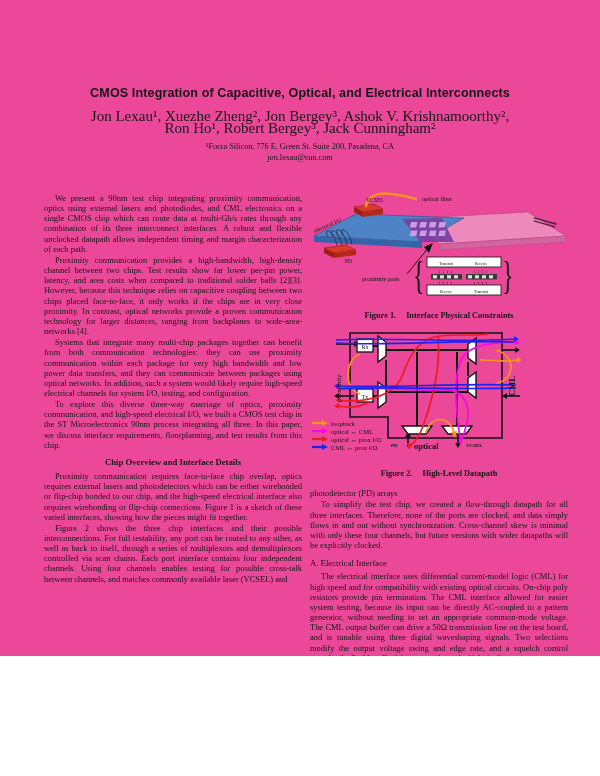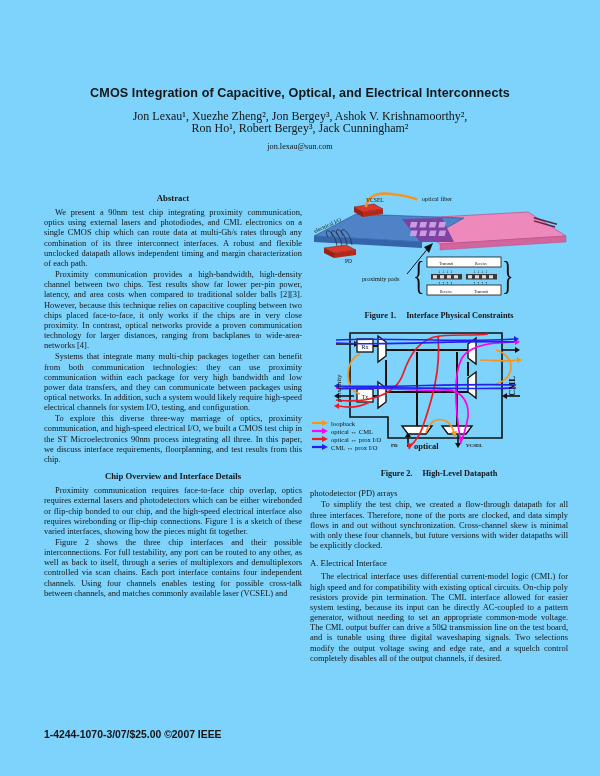--- a/index.html
+++ b/index.html
@@ -1,27 +1,27 @@
 <!DOCTYPE html>
 <html><head>
 <meta charset="utf-8">
 <style>
   * { box-sizing: border-box; }
   html,body { margin:0; padding:0; background:#ffffff; }
   .page {
-    position: relative; width: 600px; height: 776px; background:#7dd3fc;
+    position: relative; width: 600px; height: 656px; background:#ec4899;
     font-family: "Liberation Serif", "DejaVu Serif", serif; color:#151515;
     overflow: hidden;
   }
   .header { position:absolute; top:86px; left:30px; width:540px; text-align:center; }
   .title {
     font-family:"Liberation Sans","DejaVu Sans",sans-serif;
     font-size:12.6px; font-weight:700; letter-spacing:.1px; margin:0;
   }
-  .authors { margin-top:10px; font-size:12px; line-height:12px;font-family:Liberation Serif, serif; }
+  .authors { margin-top:10px; font-size:15px; line-height:12px;font-family:Liberation Serif, serif; }
   .affils  { margin-top:8px;  font-size:8.2px; line-height:10.8px; }
   .col { position:absolute; width:258px; font-size:8.45px; line-height:10.15px; text-align:justify; }
   .col.left  { left:44px;  top:193px; }
   .col.right { left:310px; top:190px; }
   p.para { margin:0 0 1px 0; text-indent:11px; }
   p.para.noindent { text-indent:0; }
   h3.sect { font-size:8.7px; font-weight:700; text-align:center; margin:7px 0 4px; }
   h3.sect.first { margin-top:0; }
   h4.subsect { font-size:8.7px; font-weight:400; margin:8px 0 3px; text-align:left; }
   figure { margin:0; }
@@ -43,26 +43,26 @@
 
 <div class="page">
 
   <div class="header">
     <h1 class="title">CMOS Integration of Capacitive, Optical, and Electrical Interconnects</h1>
     <div class="authors">
       <div>Jon Lexau¹, Xuezhe Zheng², Jon Bergey³, Ashok V. Krishnamoorthy²,</div>
       <div>Ron Ho¹, Robert Bergey³, Jack Cunningham²</div>
     </div>
     <div class="affils">
+      <div>³Forza Silicon, 776 E. Green St. Suite 200, Pasadena, CA</div>
       <div>jon.lexau@sun.com</div>
     </div>
   </div>
 
   <div class="col left">
-    <h3 class="sect first">Abstract</h3>
     <p class="para">We present a 90nm test chip integrating proximity communication, optics using external lasers and photodiodes, and CML electronics on a single CMOS chip which can route data at multi-Gb/s rates through any combination of its three interconnect interfaces. A robust and flexible unclocked datapath allows independent timing and margin characterization of each path.</p>
     <p class="para">Proximity communication provides a high-bandwidth, high-density channel between two chips. Test results show far lower per-pin power, latency, and area costs when compared to traditional solder balls [2][3]. However, because this technique relies on capacitive coupling between two chips placed face-to-face, it only works if the chips are in very close proximity. In contrast, optical networks provide a proven communication technology for larger distances, ranging from backplanes to wide-area-networks [4].</p>
     <p class="para">Systems that integrate many multi-chip packages together can benefit from both communication technologies: they can use proximity communication within each package for very high bandwidth and low power data transfers, and they can communicate between packages using optical networks. In addition, such a system would likely require high-speed electrical channels for system I/O, testing, and configuration.</p>
     <p class="para">To explore this diverse three-way marriage of optics, proximity communication, and high-speed electrical I/O, we built a CMOS test chip in the ST Microelectronics 90nm process integrating all three. In this paper, we discuss interface requirements, floorplanning, and test results from this chip.</p>
     <h3 class="sect">Chip Overview and Interface Details</h3>
     <p class="para">Proximity communication requires face-to-face chip overlap, optics requires external lasers and photodetectors which can be either wirebonded or flip-chip bonded to our chip, and the high-speed electrical interface also requires wirebonding or flip-chip connections. Figure 1 is a sketch of these varied interfaces, showing how the pieces might fit together.</p>
     <p class="para">Figure 2 shows the three chip interfaces and their possible interconnections. For full testability, any port can be routed to any other, as well as back to itself, through a series of multiplexors and demultiplexors controlled via scan chains. Each port interface contains four independent channels. Using four channels enables testing for possible cross-talk between channels, and matches commonly available laser (VCSEL) and</p>
   </div>
 
   <div class="col right">

